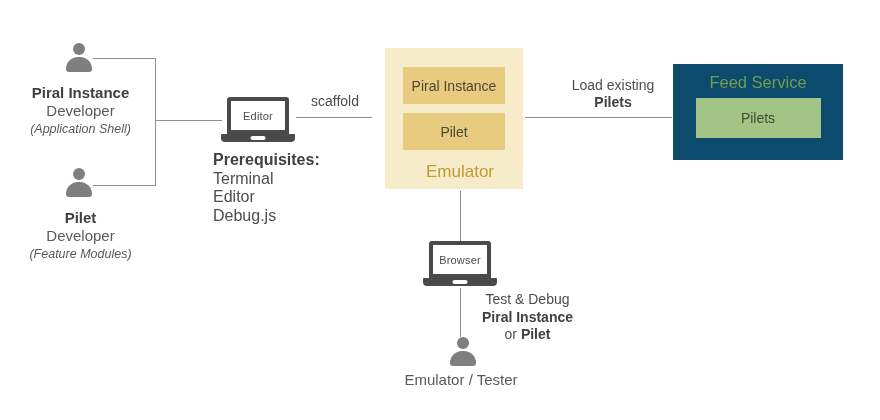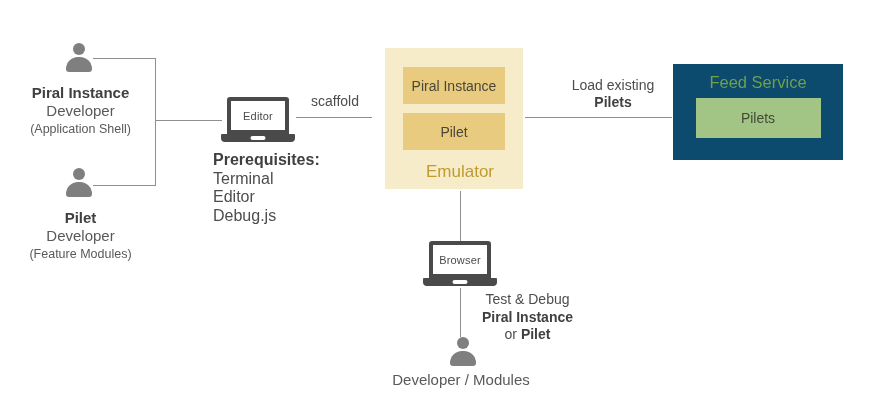--- a/index.html
+++ b/index.html
@@ -33,21 +33,21 @@
     border-radius: 1px 1px 4px 4px; position: relative;
   }
   .lap-base::after {
     content: ""; position: absolute; left: 50%; top: 2px; transform: translateX(-50%);
     width: 15px; height: 4px; background: #ffffff; border-radius: 2px;
   }
 
   
   .actor-label { position: absolute; text-align: center; font-size: 15px; line-height: 18px; color: #595959; }
   .actor-label .nm { font-weight: 700; color: #404040; }
-  .actor-label .note { font-size: 12.5px; color: #595959; }
+  .actor-label .note { font-style: italic; font-size: 12.5px; color: #595959; }
 
   .prereq { position: absolute; font-size: 16px; line-height: 18.5px; color: #4d4d4d; text-align: left; }
   .prereq .ttl { font-weight: 700; color: #404040; }
 
   .edge-label { position: absolute; text-align: center; font-size: 14px; line-height: 17px; color: #4d4d4d; }
   .edge-label .b { font-weight: 700; color: #404040; }
 
   
   .emulator {
     position: absolute; left: 385px; top: 48px; width: 138px; height: 141px;
@@ -152,16 +152,16 @@
     <div>Test &amp; Debug</div>
     <div class="b">Piral Instance</div>
     <div><span>or</span> <span class="b">Pilet</span></div>
   </div>
 
   <div class="person" style="left:448px; top:337px;">
     <div class="p-head"></div>
     <div class="p-body"></div>
   </div>
   <div class="actor-label" style="left:391px; top:371px; width:140px;">
-    <span>Developer / Modules</span>
+    <span>Emulator / Tester</span>
   </div>
 
 </div>
 
 </body></html>

